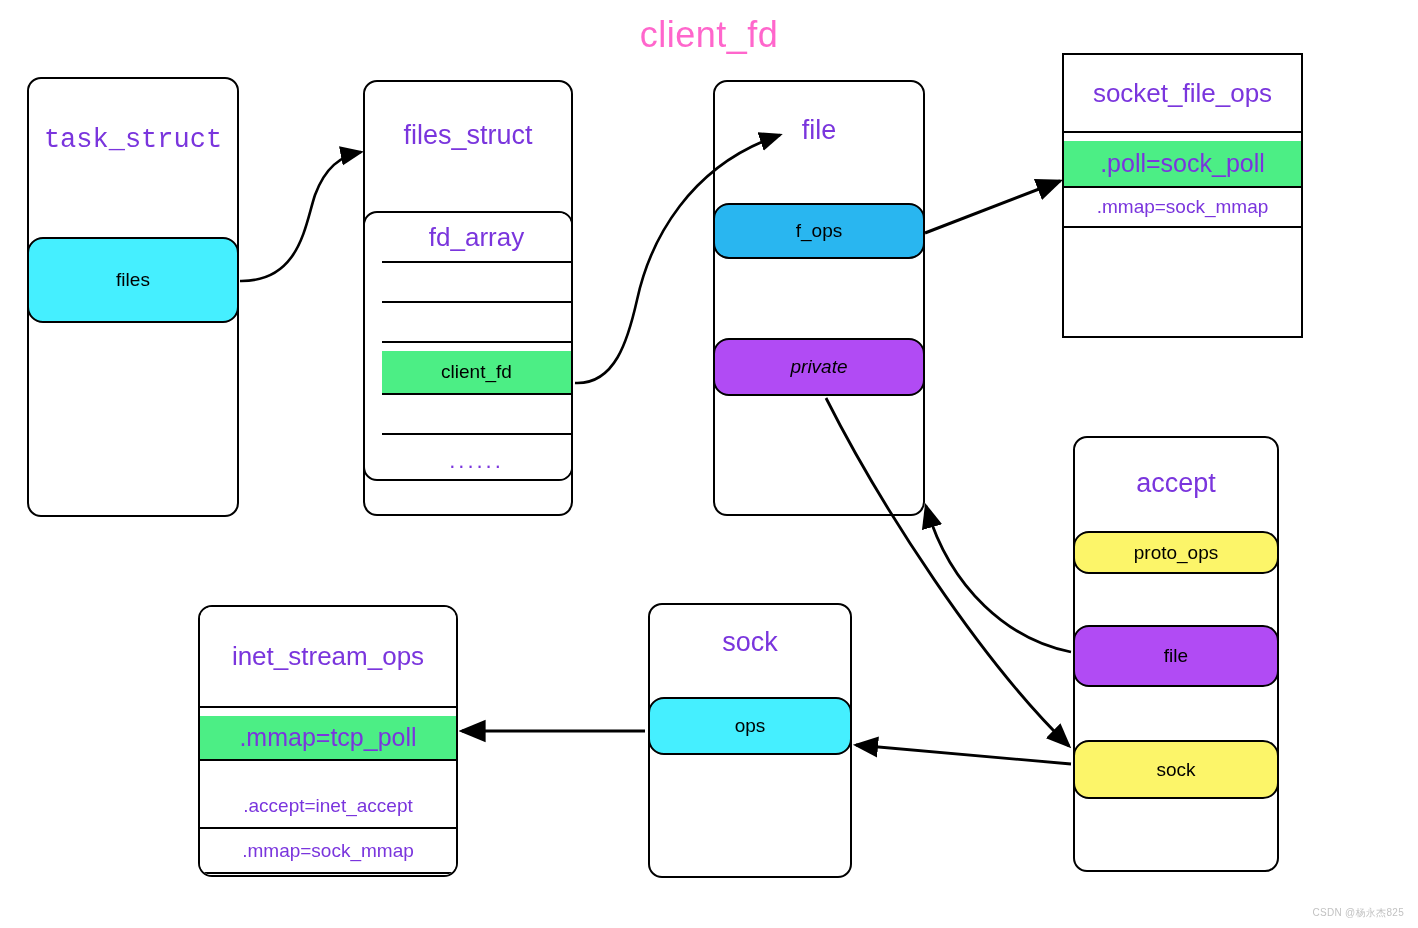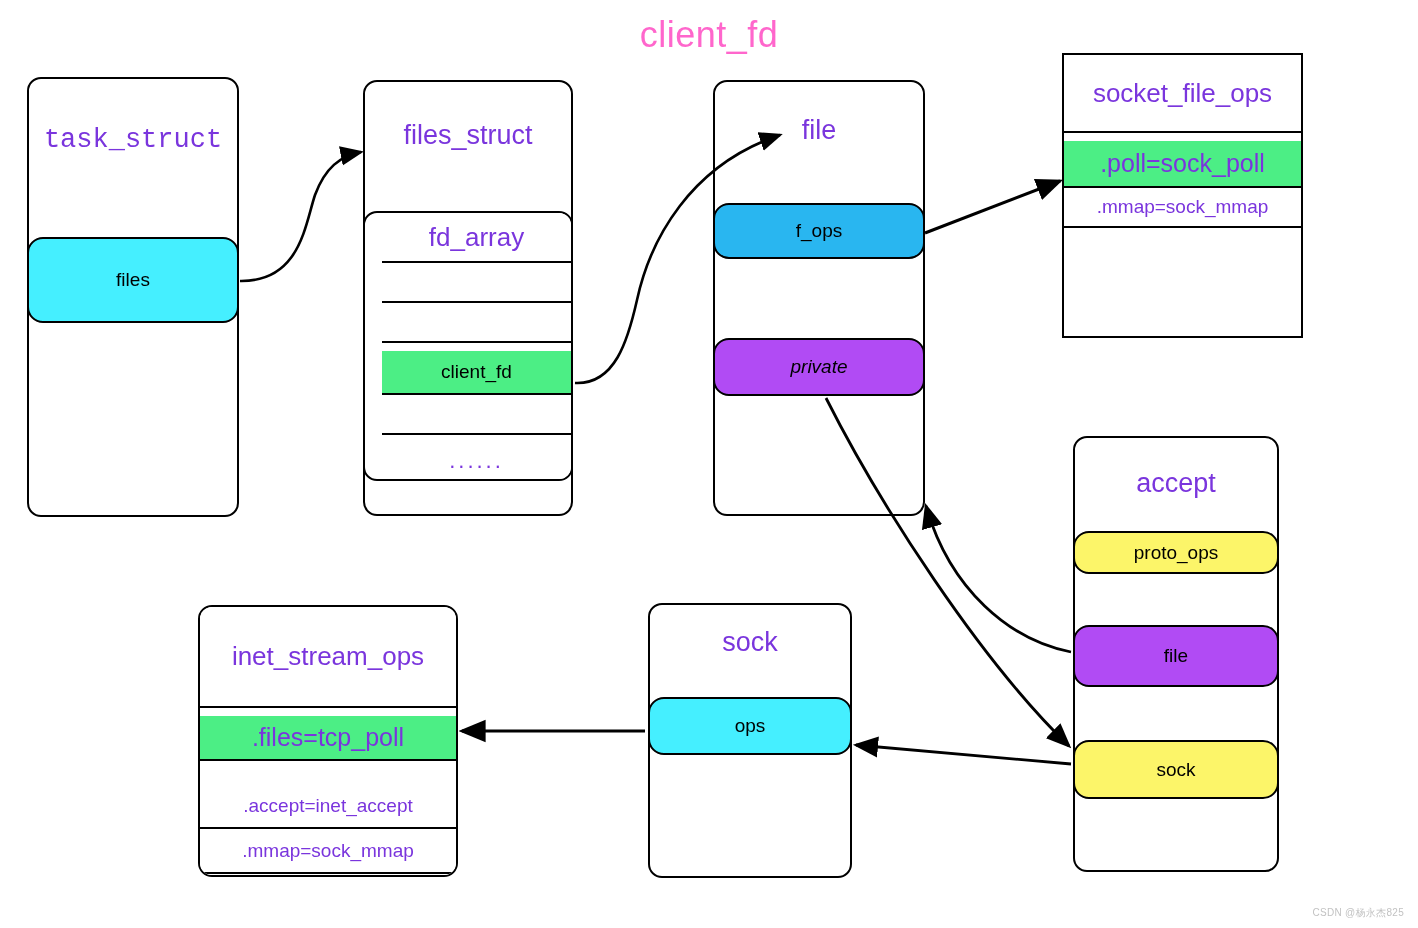--- a/index.html
+++ b/index.html
@@ -169,21 +169,21 @@
 
   <div class="sbox" style="left:648px; top:603px; width:204px; height:275px;">
     <div class="sbox-title" style="top:22px;">sock</div>
   </div>
   <div class="chip cyan" style="left:648px; top:697px; width:204px; height:58px;">
     <span>ops</span>
   </div>
 
   <div class="rowbox rounded" style="left:198px; top:605px; width:260px; height:272px;">
     <div class="row hdr" style="height:101px;">inet_stream_ops</div>
-    <div class="row green bigpoll" style="height:45px;">.files=tcp_poll</div>
+    <div class="row green bigpoll" style="height:45px;">.mmap=tcp_poll</div>
     <div class="row lbl" style="height:45px;margin-top:23px;">.accept=inet_accept</div>
     <div class="row lbl" style="height:45px;">.mmap=sock_mmap</div>
     <div class="row" style="height:36px;"></div>
   </div>
 
   <svg id="links" viewBox="0 0 1418 928" xmlns="http://www.w3.org/2000/svg">
     <defs>
       <marker id="ah" viewBox="0 0 12 10" refX="10.5" refY="5" markerWidth="9" markerHeight="8" orient="auto-start-reverse">
         <path d="M0,0 L12,5 L0,10 z" fill="#000000"></path>
       </marker>

